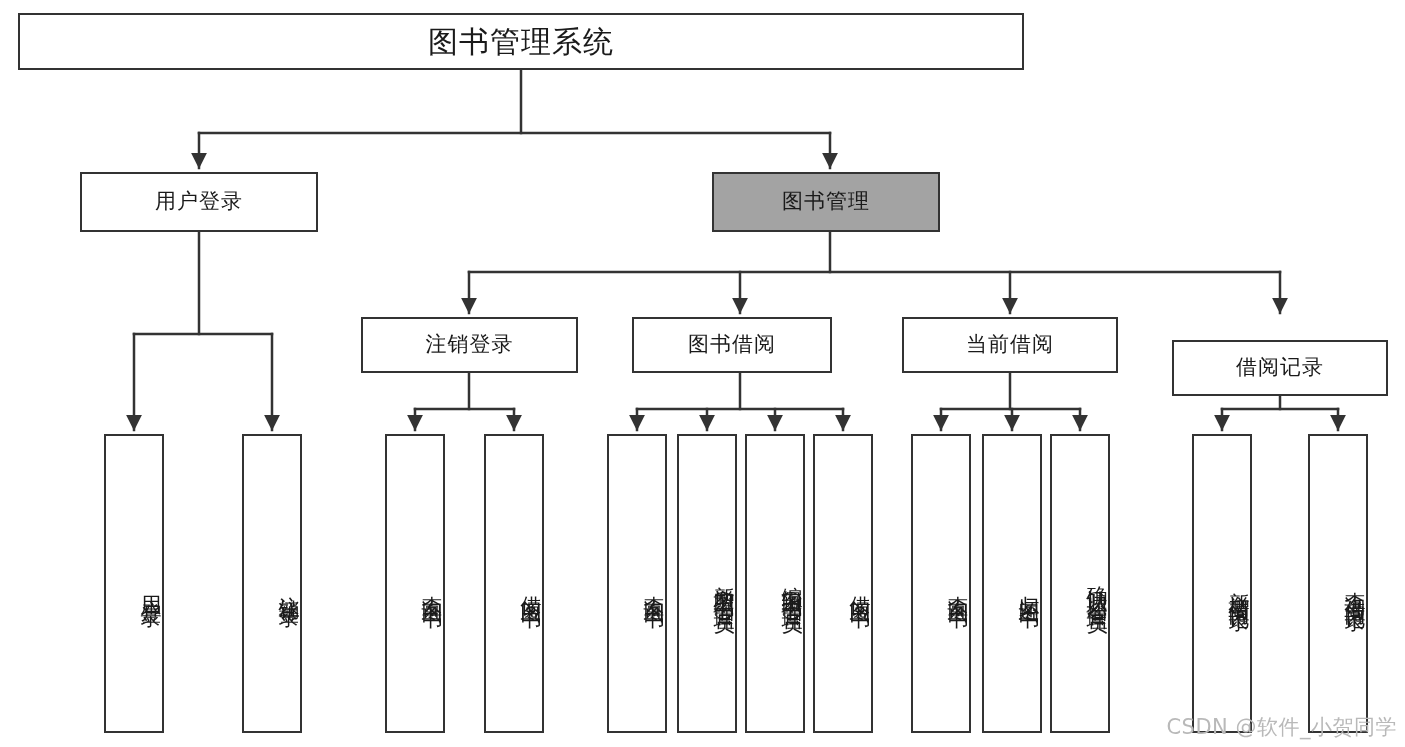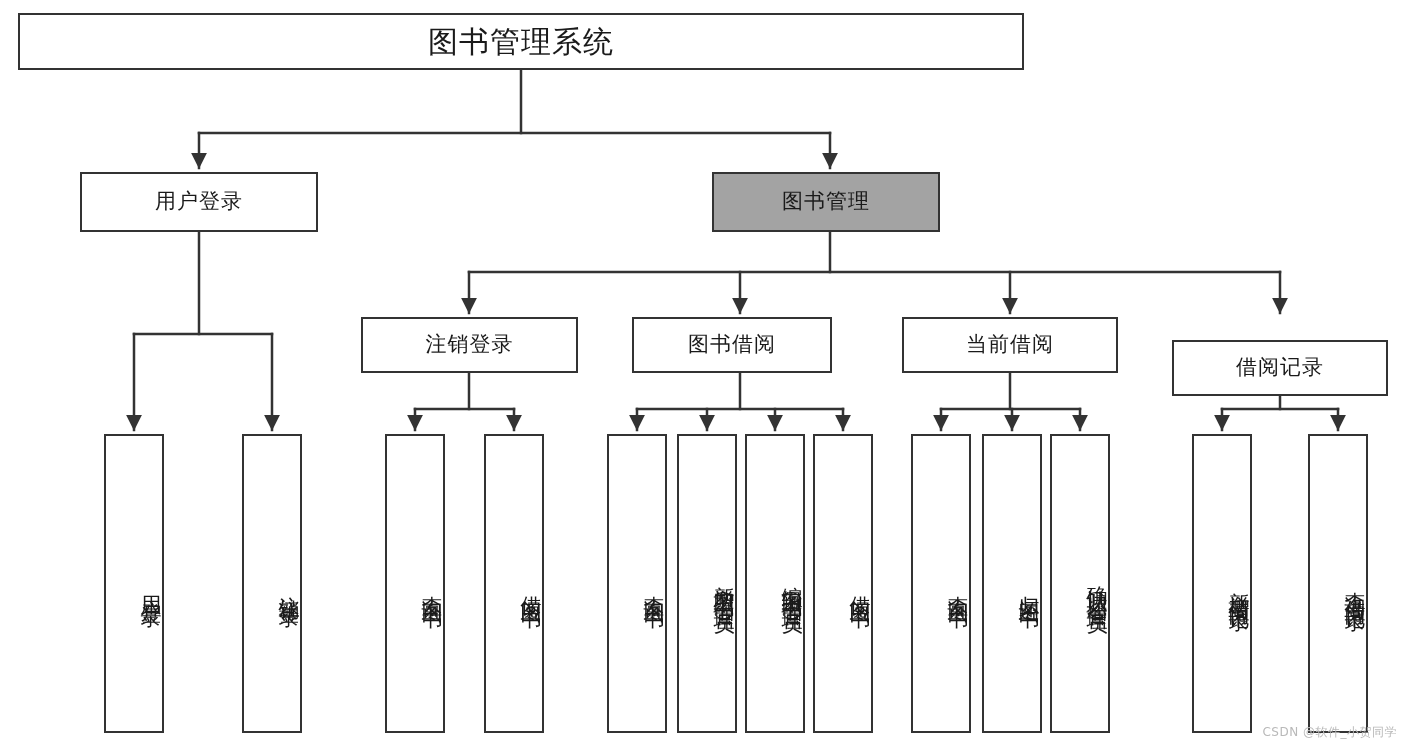--- a/index.html
+++ b/index.html
@@ -51,21 +51,21 @@
     align-items: flex-start;
     justify-content: center;
   }
   .node-root {
     font-size: 30px;
   }
   #watermark {
     position: absolute;
     right: 8px;
     bottom: 6px;
-    font-size: 12px;
+    font-size: 21px;
     color: #b9b9b9;
     white-space: nowrap;
     letter-spacing: 0.5px;
     font-family: "DejaVu Sans", "Liberation Sans", sans-serif;
   }
 </style>
 </head>
 <body>
 
 <div id="canvas" style="background: rgb(255, 255, 255);">

